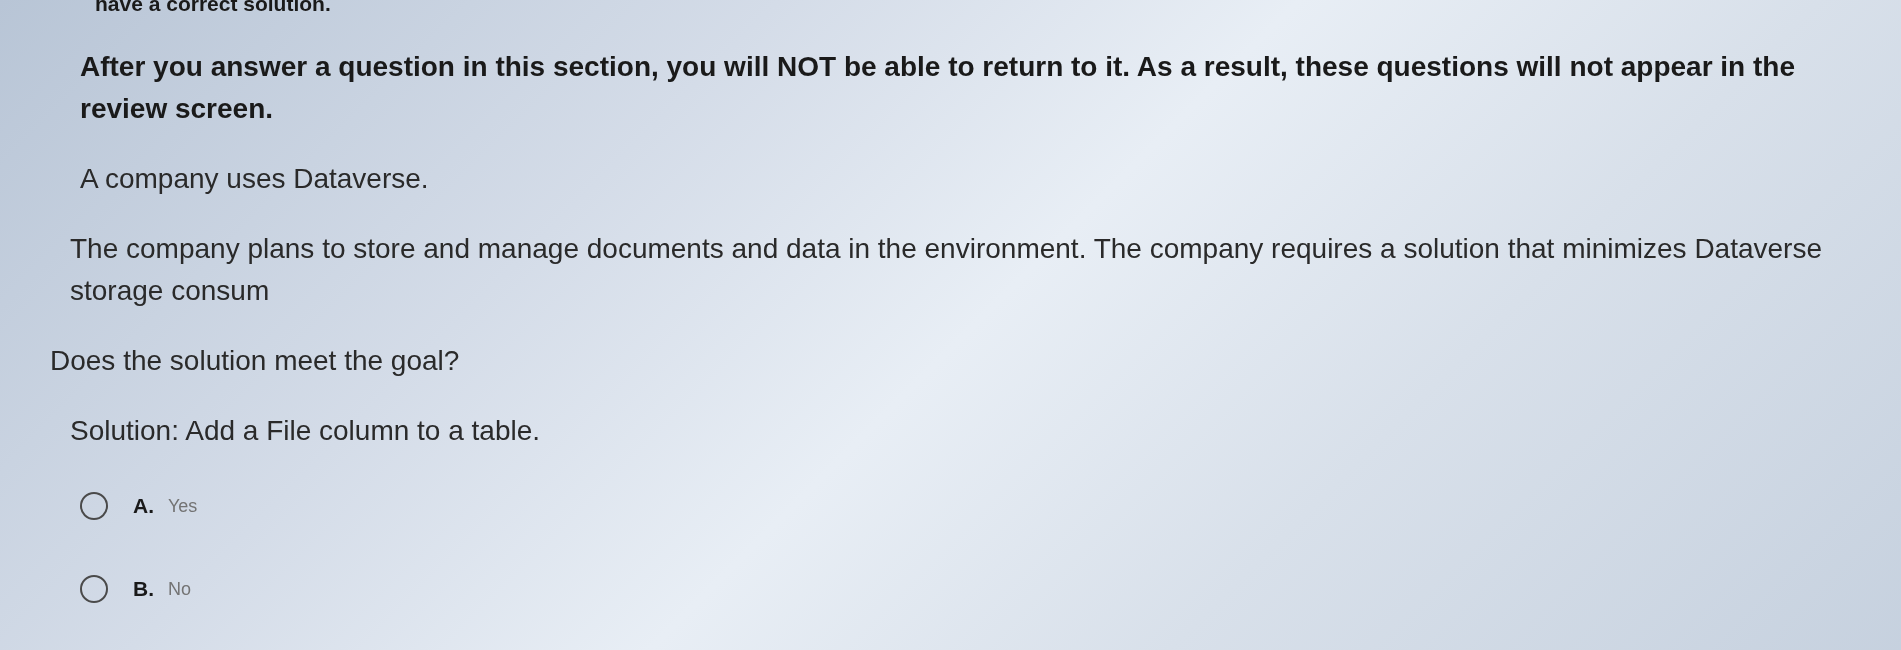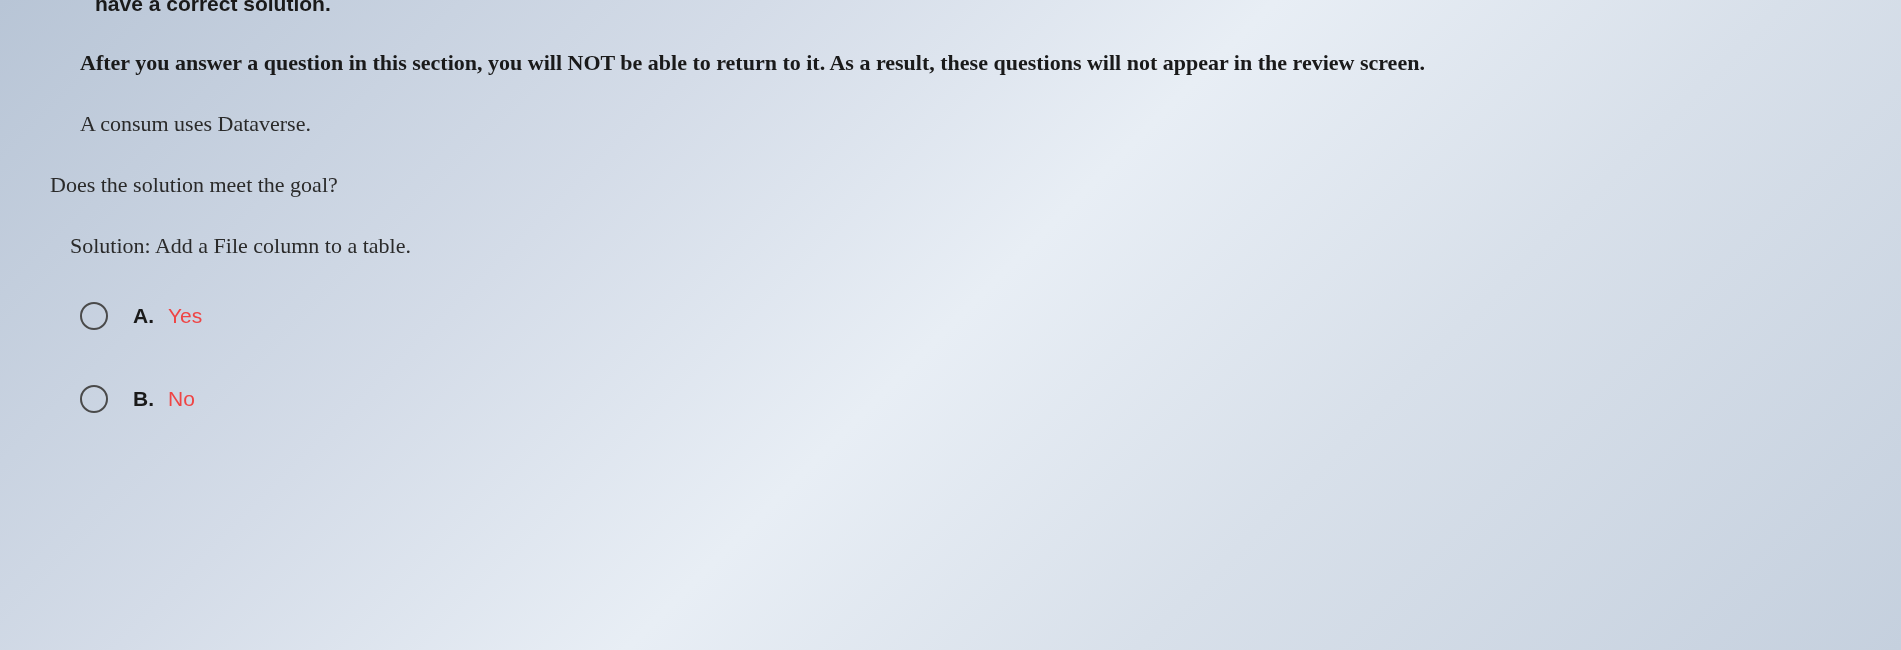--- a/index.html
+++ b/index.html
@@ -21,25 +21,24 @@
     }
     .cutoff-text {
       font-size: 21px;
       font-weight: 600;
       color: #1a1a1a;
       padding-left: 45px;
       margin-top: -8px;
       margin-bottom: 30px;
     }
     .paragraph {
-      font-size: 22px;
+      font-size: 28px;
       line-height: 1.5;
       margin-bottom: 28px;
       color: #2a2a2a;
-      font-family: Liberation Serif, serif;
     }
     .bold-paragraph {
       font-weight: 600;
       color: #1a1a1a;
       padding-left: 30px;
     }
     .body-paragraph {
       padding-left: 30px;
       font-weight: 400;
     }
@@ -70,35 +69,36 @@
       flex-shrink: 0;
       background: transparent;
     }
     .option-letter {
       font-size: 21px;
       font-weight: 700;
       color: #1a1a1a;
       margin-right: 14px;
     }
     .option-text {
-      font-size: 21px;
-      color: #ef4444;
+      font-size: 18px;
+      color: #737373;
     }
   </style>
 </head>
 <body>
 
 <div class="content">
 
   <div class="cutoff-text">have a correct solution.</div>
 
   <div class="paragraph bold-paragraph">After you answer a question in this section, you will NOT be able to return to it. As a result, these questions will not appear in the review screen.</div>
 
-  <div class="paragraph body-paragraph">A consum uses Dataverse.</div>
+  <div class="paragraph body-paragraph">A company uses Dataverse.</div>
 
+  <div class="paragraph body-paragraph-less">The company plans to store and manage documents and data in the environment. The company requires a solution that minimizes Dataverse storage consum</div>
 
 
   <div class="paragraph body-paragraph-none">Does the solution meet the goal?</div>
 
   <div class="paragraph body-paragraph-less">Solution: Add a File column to a table.</div>
 
   <div class="options">
     <div class="option">
       <div class="radio-circle"></div>
       <span class="option-letter">A.</span>

